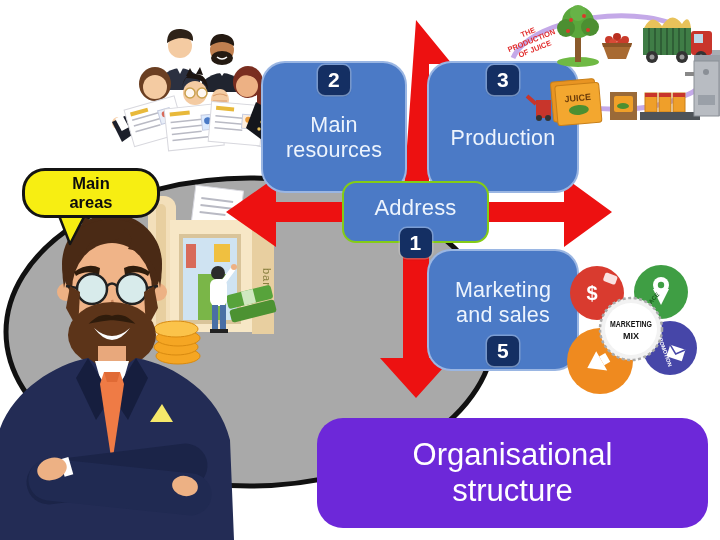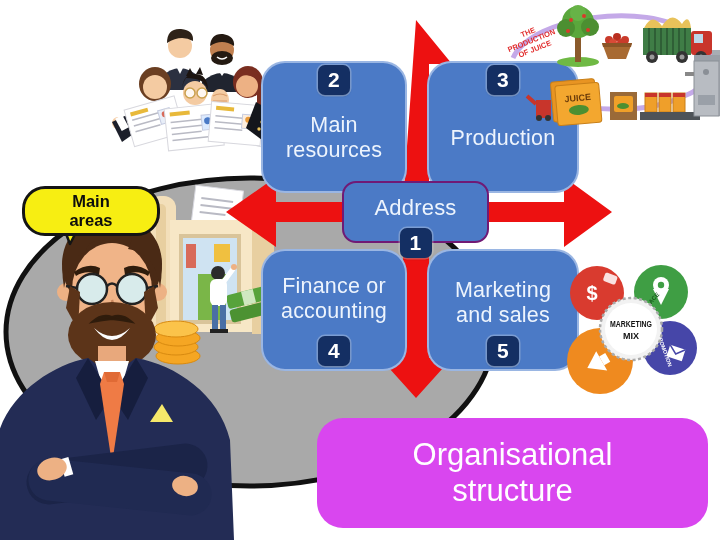--- a/index.html
+++ b/index.html
@@ -10,44 +10,44 @@
   .stage svg{position:absolute;}
   
   .z1{z-index:1}.z2{z-index:2}.z3{z-index:3}.z5{z-index:5}.z6{z-index:6}
 
   .abox{
     position:absolute;box-sizing:border-box;z-index:4;
     background:#4b7ac6;border:2px solid rgba(233,242,255,.5);border-radius:24px;
     color:#edf4fd;display:flex;align-items:center;justify-content:center;text-align:center;
     font-size:21.5px;line-height:1.16;letter-spacing:.2px;
   }
-  .addr{border-radius:14px;border:2px solid #701a75;font-size:22px;}
+  .addr{border-radius:14px;border:2px solid #84cc16;font-size:22px;}
   .badge{
     position:absolute;left:50%;transform:translateX(-50%);
     width:32px;height:30px;background:#142f63;border-radius:7px;
     color:#fff;font-weight:bold;font-size:21px;line-height:30px;text-align:center;
     box-shadow:0 0 0 1.5px rgba(255,255,255,.28),0 1px 2px rgba(0,0,0,.35);
   }
   .badge-top{top:2px;}
   .badge-bottom{bottom:3px;}
   .badge-center{bottom:-17px;}
 
   .banner{
     position:absolute;left:317px;top:418px;width:391px;height:110px;z-index:7;
-    background:#d946ef;border-radius:26px;color:#ffffff;
+    background:#6d28d9;border-radius:26px;color:#ffffff;
     display:flex;align-items:center;justify-content:center;text-align:center;
     font-size:31px;line-height:1.15;
   }
   .banner span{display:block;width:250px;}
 
   .bubble{
     position:absolute;left:22px;top:168px;width:138px;height:50px;z-index:6;box-sizing:border-box;
     background:#f7ee12;border:3px solid #141414;border-radius:23px;
     display:flex;align-items:center;justify-content:center;text-align:center;
-    color:#0d0d0d;font-weight:bold;font-size:16.5px;line-height:1.15;margin-top:18px;
+    color:#0d0d0d;font-weight:bold;font-size:16.5px;line-height:1.15;
   }
   .bubble span{display:block;width:72px;}
 </style>
 </head>
 <body>
 
 <div class="stage">
 
   <svg class="z1" style="left:110px;top:10px" width="170" height="160" viewBox="0 0 170 160">
 
@@ -322,24 +322,20 @@
   <div class="abox" style="left:261px;top:61px;width:146px;height:132px;padding:28px 8px 6px">
     <span>Main resources</span>
     <span class="badge badge-top">2</span>
   </div>
 
   <div class="abox" style="left:427px;top:61px;width:152px;height:132px;padding:28px 8px 6px">
     <span>Production</span>
     <span class="badge badge-top">3</span>
   </div>
 
-  <div class="abox" style="left:261px;top:249px;width:146px;height:122px;padding:6px 6px 28px">
-    <span>Finance or accounting</span>
-    <span class="badge badge-bottom">4</span>
-  </div>
 
   <div class="abox" style="left:427px;top:249px;width:152px;height:122px;padding:14px 16px 28px">
     <span>Marketing and sales</span>
     <span class="badge badge-bottom">5</span>
   </div>
 
   <div class="abox addr" style="left:342px;top:181px;width:147px;height:62px;padding:4px 8px 12px">
     <span>Address</span>
     <span class="badge badge-center">1</span>
   </div>

